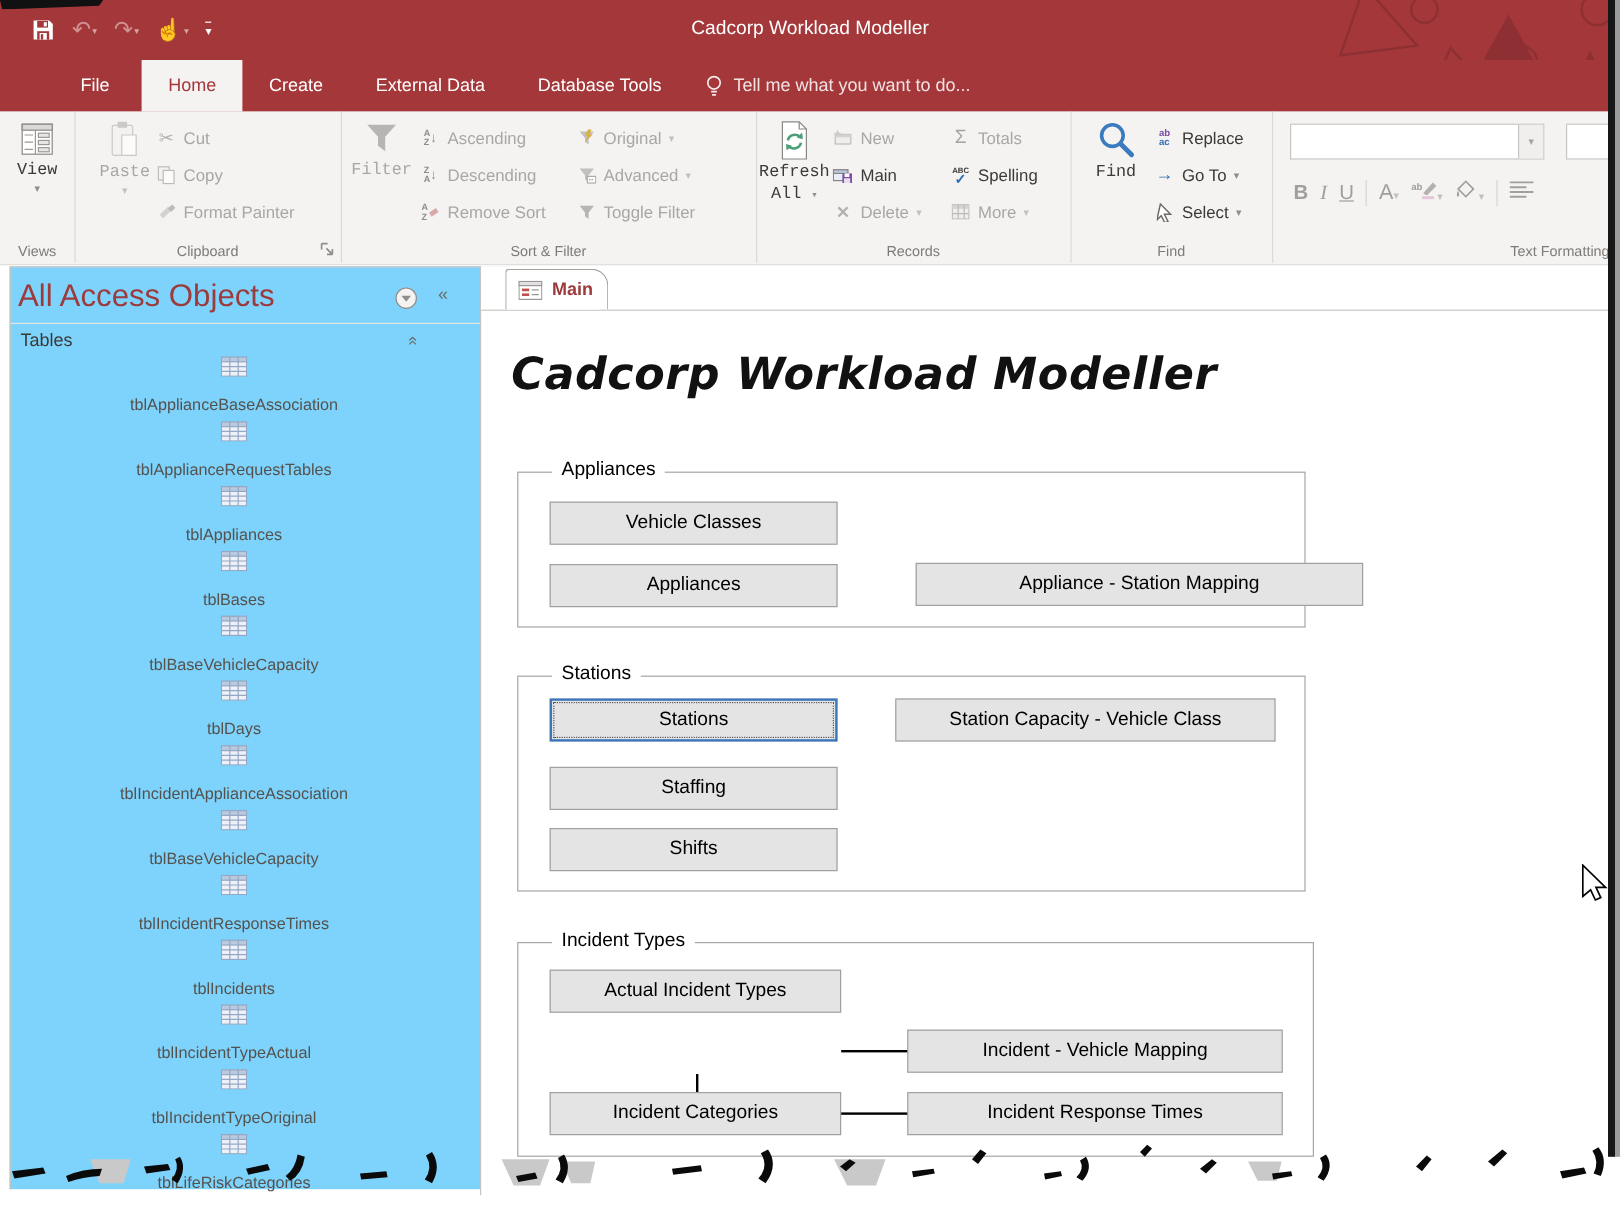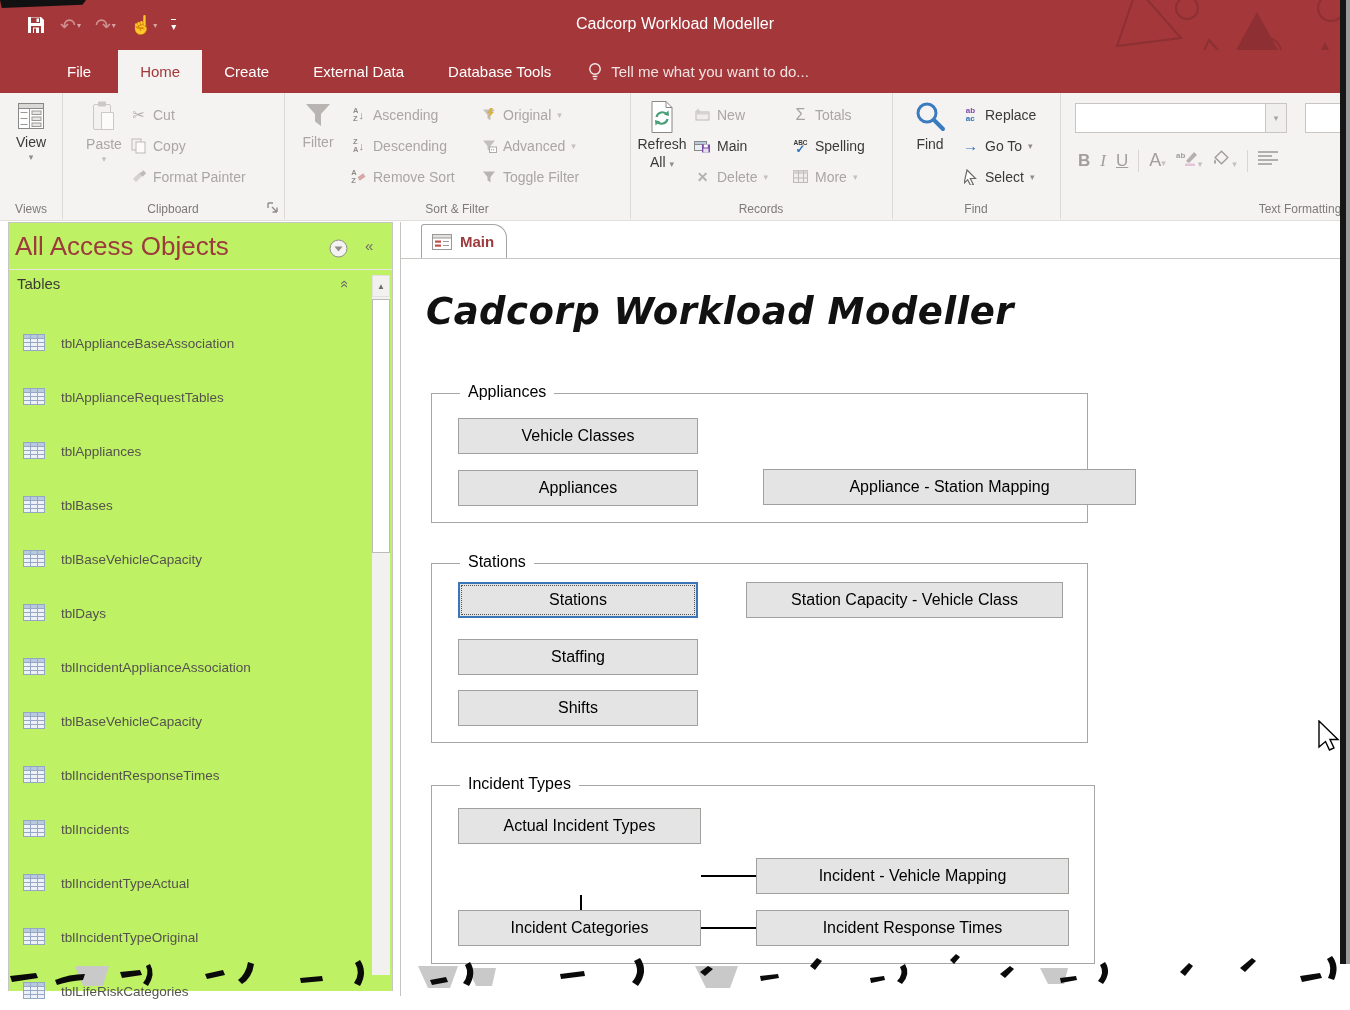--- a/index.html
+++ b/index.html
@@ -17,47 +17,47 @@
   .tabrow{position:absolute;left:0;top:50px;width:1350px;height:43px;background:#a4373a;display:flex;align-items:stretch;}
   .rtab{display:flex;align-items:center;padding:0 22px;color:#fff;font-size:15px;white-space:nowrap;}
   .rtab.file{padding:0 27px;margin-left:40px;}
   .rtab.active{background:#f5f3f2;color:#a4373a;}
   .tellme{display:flex;align-items:center;gap:8px;color:rgba(255,255,255,0.85);font-size:15px;padding:0 14px;}
   
   .ribbon{position:absolute;left:0;top:93px;width:1350px;height:127px;background:#f5f3f2;border-bottom:1px solid #e1dedb;}
   .rgroup{position:absolute;top:0;height:126px;border-right:1px solid #dcdad7;}
   .glabel{position:absolute;bottom:3px;left:0;width:100%;text-align:center;font-size:12px;color:#7d7a77;white-space:nowrap;}
   .bigbtn{position:absolute;top:4px;display:flex;flex-direction:column;align-items:center;width:60px;gap:2px;padding-top:3px;}
-  .bigbtn .blabel{font-size:14px;line-height:16px;text-align:center;color:#3b3a39;}
+  .bigbtn .blabel{font-size:14px;line-height:16px;text-align:center;color:#3b3a39;font-family:Liberation Mono, monospace;}
   .bigbtn.dis .blabel{color:#a9a6a3;}
   .scol{position:absolute;top:6px;display:flex;flex-direction:column;}
   .srow{display:flex;align-items:center;gap:6px;height:31px;font-size:14px;color:#3b3a39;white-space:nowrap;}
   .srow.dis{color:#a9a6a3;}
   .caret{font-size:9px;color:#8f8c89;}
   .dis .caret,.caret.dis{color:#c3c0bd;}
   .ico16{width:17px;height:17px;display:inline-flex;align-items:center;justify-content:center;flex:none;}
   .launcher{position:absolute;right:4px;bottom:4px;width:14px;height:14px;color:#8f8c89;}
   .azbox{display:inline-flex;flex-direction:column;font-size:7.5px;font-weight:bold;color:#8f8c89;line-height:7.5px;}
   .combo{position:absolute;background:#fff;border:1px solid #c8c5c2;height:28px;display:flex;}
   .combo .cdrop{margin-left:auto;width:20px;background:#f0efed;border-left:1px solid #c8c5c2;display:flex;align-items:center;justify-content:center;color:#a6a3a0;font-size:9px;}
   .fmtrow{position:absolute;display:flex;align-items:center;gap:10px;color:#a19e9b;font-size:17px;}
   .fmtrow .sep{width:1px;height:22px;background:#d8d5d2;}
   .bld{font-weight:bold;} .itl{font-style:italic;font-family:"Liberation Serif",serif;} .und{text-decoration:underline;}
   
-  .navpane{position:absolute;left:8px;top:222px;width:383px;height:768px;background:#bef264;border:1px solid #c8c6c3;border-bottom:none;}
+  .navpane{position:absolute;left:8px;top:222px;width:383px;height:768px;background:#7dd3fc;border:1px solid #c8c6c3;border-bottom:none;padding-left:32px;}
   .navtitle{position:absolute;left:6px;top:8px;font-size:26px;color:#9c3a3c;}
   .navhdr-ico{position:absolute;top:16px;color:#6d6a67;}
   .nav-sep{position:absolute;left:0;top:46px;width:100%;height:1px;background:#e8e6e3;}
   .tablesbar{position:absolute;left:8px;top:52px;font-size:15px;font-weight:normal;color:#3c3935;}
   .chev-up{position:absolute;left:330px;top:53px;color:#6d6a67;font-size:14px;transform:rotate(-90deg);}
   .vscroll{position:absolute;right:2px;top:52px;width:18px;height:700px;background:#f2f1f0;}
   .vscroll .arr{height:20px;background:#f2f1f0;display:flex;align-items:center;justify-content:center;color:#6d6a67;font-size:8px;border:1px solid #e3e1df;}
   .vscroll .thumb{position:absolute;left:0;top:24px;width:16px;height:252px;background:#fff;border:1px solid #bdbab7;}
   .navlist{position:absolute;left:0;top:74px;width:358px;}
-  .navitem{display:flex;align-items:flex-end;height:54px;padding-left:14px;gap:16px;}
+  .navitem{display:flex;align-items:center;height:54px;padding-left:14px;gap:16px;flex-direction:column;}
   .navlabel{font-size:13.5px;color:#55524e;}
   
   .docarea{position:absolute;left:400px;top:222px;width:942px;height:774px;background:#fff;border-left:1px solid #c6c4c1;}
   .tabstrip{position:absolute;left:0;top:0;width:100%;height:36px;border-bottom:1px solid #c9c7c4;background:#fff;}
   .doctab{position:absolute;left:20px;top:2px;height:34px;width:86px;background:#fff;border:1px solid #a7a5a2;border-bottom:none;
           border-radius:3px 14px 0 0;display:flex;align-items:center;gap:8px;padding:0 0 0 10px;box-sizing:border-box;z-index:2;}
   .doctab .dtlabel{font-size:15px;font-weight:bold;color:#9c3a3c;}
   .formtitle{position:absolute;left:25px;top:68px;font-size:37px;font-style:italic;font-weight:bold;color:#111;
              font-family:"DejaVu Sans",sans-serif;letter-spacing:0.5px;}
   .gbox{position:absolute;border:1px solid #a6a6a6;}

